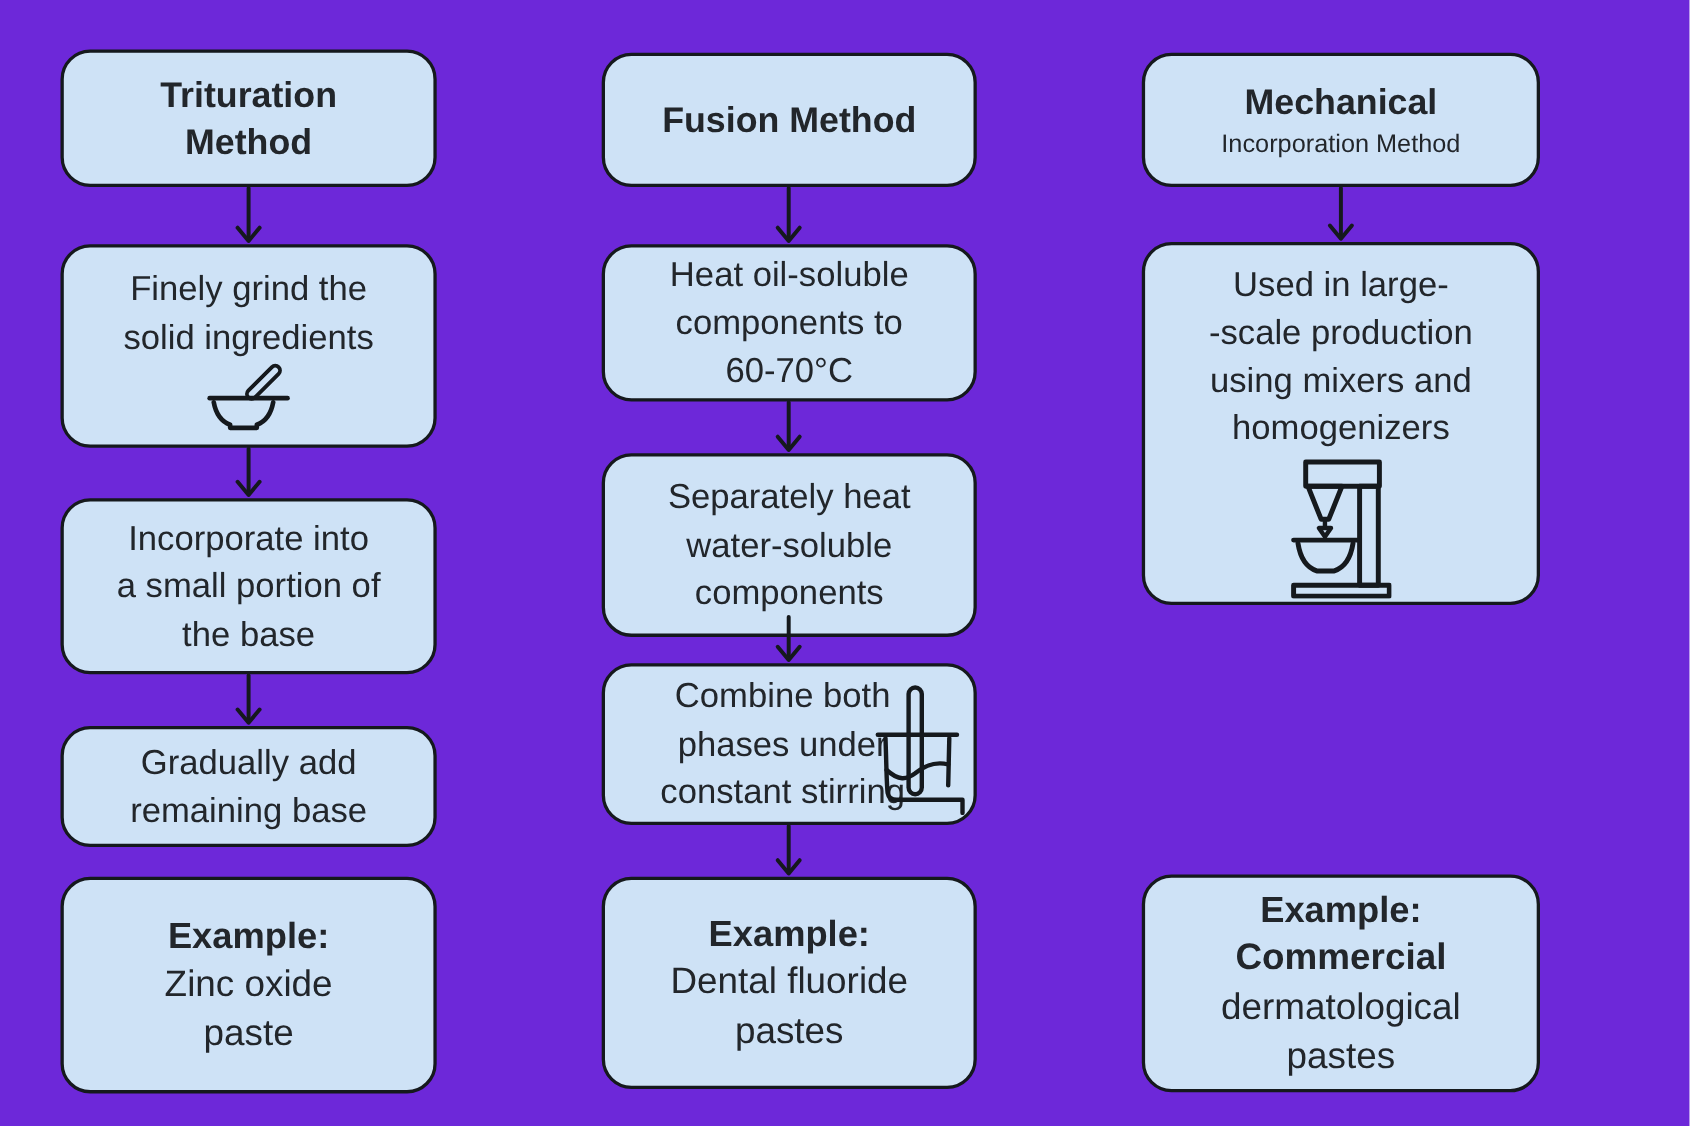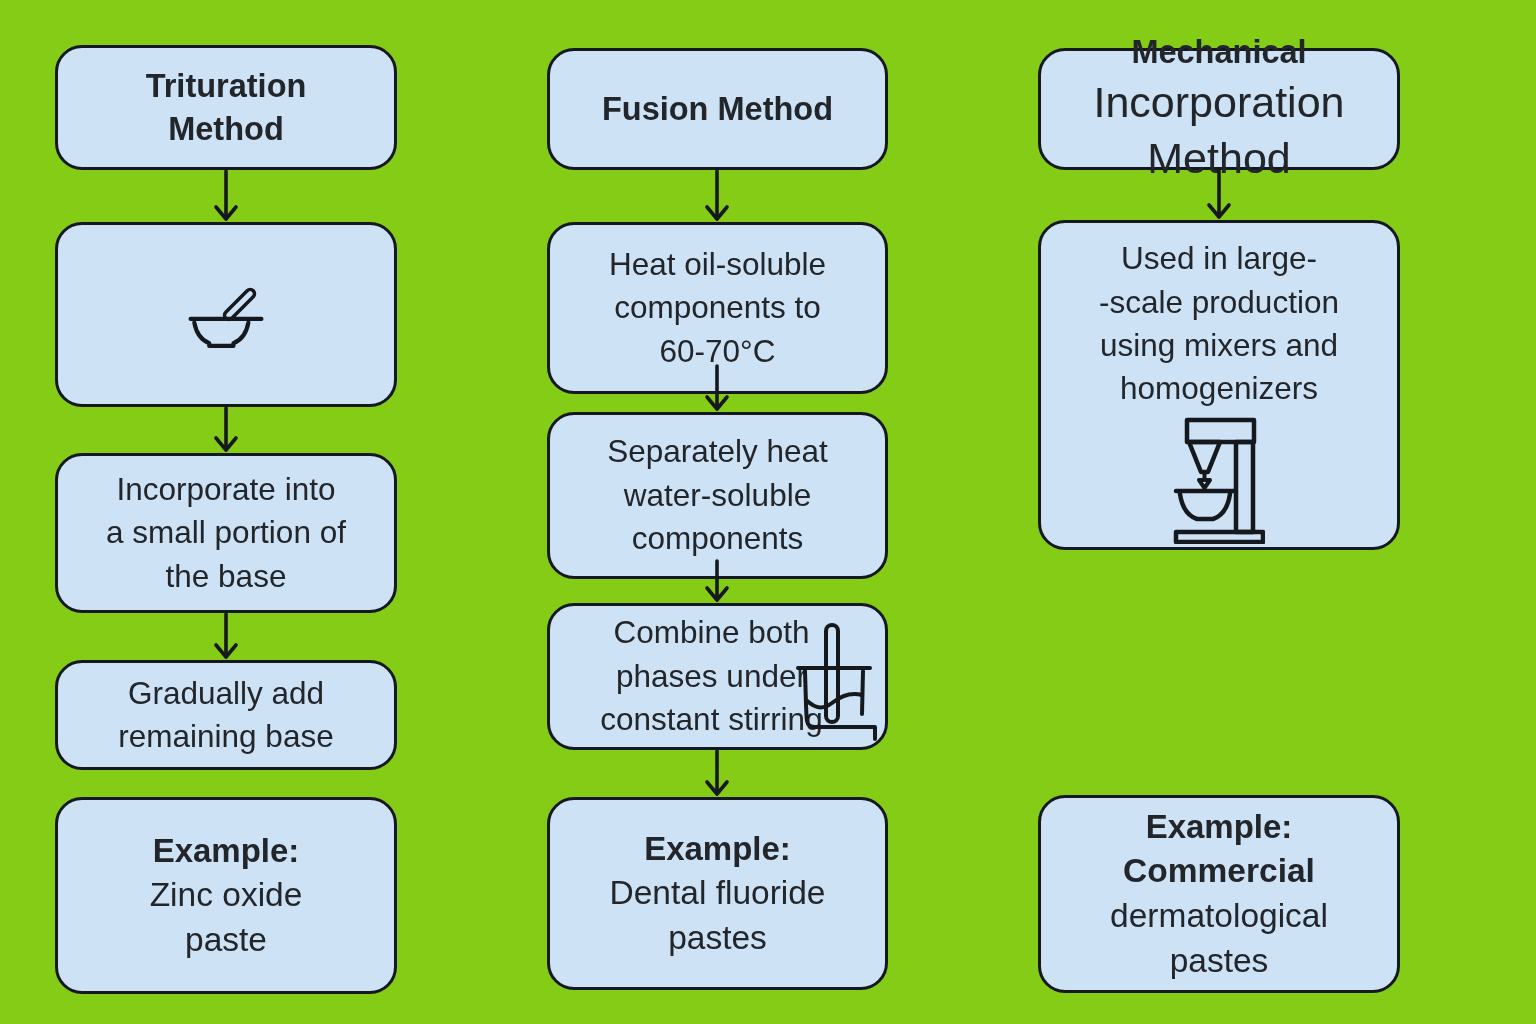--- a/index.html
+++ b/index.html
@@ -1,45 +1,45 @@
 <!DOCTYPE html>
 <html><head>
 <meta charset="utf-8">
 <style>
   html,body{margin:0;padding:0;background:#ffffff;}
   .canvas{
-    position:relative;width:1536px;height:1024px;background:#84cc16;
+    position:relative;width:1536px;height:1024px;background:#6d28d9;
     font-family:"Liberation Sans",sans-serif;color:#22262b;overflow:hidden;
   }
   .box{
     position:absolute;background:#cee2f6;border:3.5px solid #15191d;border-radius:27px;
     display:flex;flex-direction:column;align-items:center;justify-content:center;
     text-align:center;box-sizing:border-box;font-size:31.5px;line-height:1.38;
   }
   .pre{white-space:pre-line;}
   .title-text{font-size:32.5px;font-weight:600;line-height:1.32;}
-  .title-line2-light{font-weight:400;font-size:43px;line-height:1.32;}
+  .title-line2-light{font-weight:400;font-size:23px;line-height:1.32;}
   .ex-label{font-size:33px;font-weight:600;line-height:1.34;}
   .w700{font-weight:400;}
   .w600{font-weight:600;}
   .w400{font-weight:400;}
   .ex-value{font-size:33.5px;line-height:1.34;}
   .arrow{position:absolute;width:36px;overflow:visible;}
   .arrow line,.arrow path{stroke:#15191d;stroke-width:3.6;fill:none;stroke-linecap:round;stroke-linejoin:round;}
   .icon{display:block;}
   .icon .s{stroke:#15191d;fill:none;stroke-linecap:round;stroke-linejoin:round;}
   
   .c1b1{left:55px;top:45px;width:342px;height:125px;}
   .c1b2{left:55px;top:222px;width:342px;height:185px;padding-top:6px;}
   .c1b3{left:55px;top:453px;width:342px;height:160px;}
   .c1b4{left:55px;top:660px;width:342px;height:110px;}
   .c1b5{left:55px;top:797px;width:342px;height:197px;}
   
   .c2b1{left:547px;top:48px;width:341px;height:122px;}
-  .c2b2{left:547px;top:222px;width:341px;height:172px;}
+  .c2b2{left:547px;top:222px;width:341px;height:143px;}
   .c2b3{left:547px;top:412px;width:341px;height:167px;}
   .c2b4{left:547px;top:603px;width:341px;height:147px;}
   .c2b4 .step-text{padding-right:50px;padding-left:6px;margin-left:32px;}
   .c2b5{left:547px;top:797px;width:341px;height:193px;}
   
   .c3b1{left:1038px;top:48px;width:362px;height:122px;}
   .c3b2{left:1038px;top:220px;width:362px;height:330px;padding-top:11px;}
   .c3b3{left:1038px;top:795px;width:362px;height:198px;}
   .beaker-pos{position:absolute;right:2px;top:16px;}
 </style>
@@ -52,20 +52,22 @@
     <div class="title-text pre">Trituration
 Method</div>
   </div>
 
   <svg class="arrow" style="left:208px;top:170px;height:52px" viewBox="0 0 36 52">
     <line x1="18" y1="1" x2="18" y2="47"></line>
       <path d="M8 37 L18 49 L28 37"></path>
   </svg>
 
   <div class="box c1b2">
+    <div class="step-text pre">Finely grind the
+solid ingredients</div>
     <svg class="icon" width="82" height="66" viewBox="0 0 88 70">
       <line class="s" x1="70" y1="9" x2="47" y2="32" stroke-width="13"></line>
       <line x1="70" y1="9" x2="47" y2="32" stroke="#cee2f6" stroke-width="5.5" stroke-linecap="round"></line>
       <line class="s" x1="6" y1="36" x2="82" y2="36" stroke-width="4.5"></line>
       <path class="s" d="M10 40 C12 51 18 59 26 62 L26 65 L52 65 L52 62 C60 59 66 51 68 40" stroke-width="4.5"></path>
     </svg>
   </div>
 
   <svg class="arrow" style="left:208px;top:407px;height:46px" viewBox="0 0 36 46">
     <line x1="18" y1="1" x2="18" y2="41"></line>

